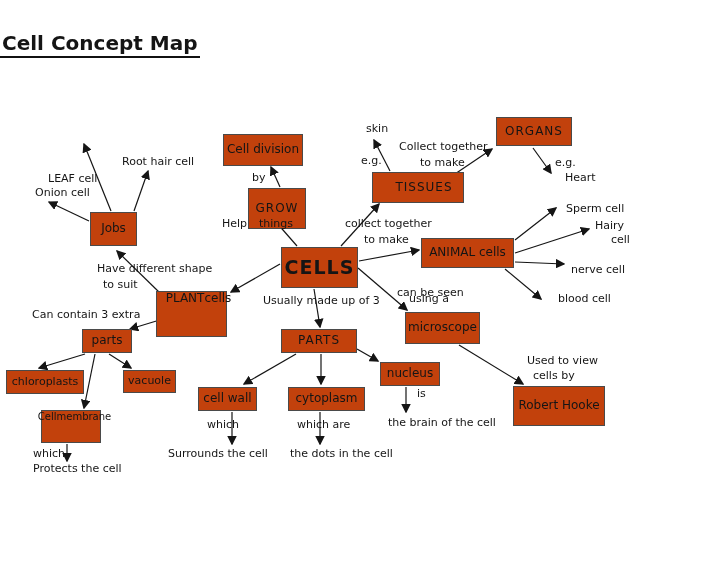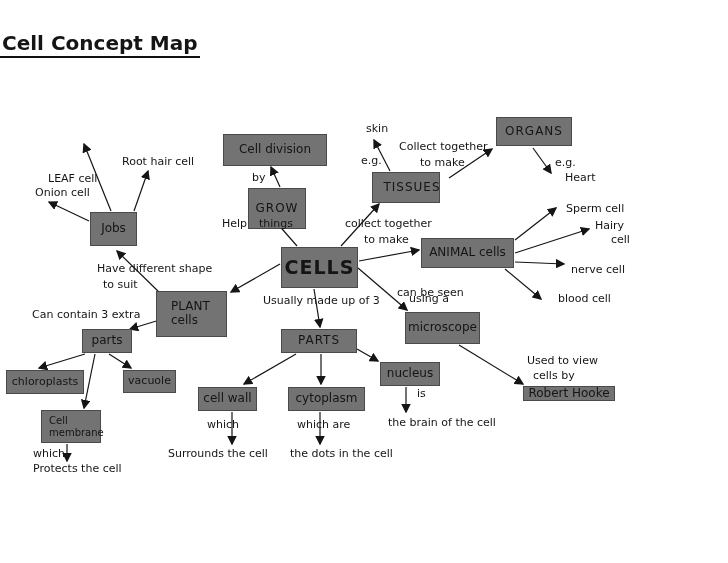--- a/index.html
+++ b/index.html
@@ -7,25 +7,25 @@
     position:relative;width:728px;height:563px;background:#ffffff;
     font-family:"DejaVu Sans",sans-serif;color:#151515;overflow:hidden;
   }
   #edges{position:absolute;left:0;top:0;width:728px;height:563px;}
   .title{
     position:absolute;left:0;top:31px;width:100%;text-align:left;
     font-size:20px;font-weight:bold;
   }
   .title span{display:inline-block;border-bottom:2px solid #111;padding:0 2px 1px 2px;}
   .box{
-    position:absolute;border:1.5px solid #4a4a4a;background:#737373;
+    position:absolute;border:1.5px solid #4a4a4a;background:#c2410c;
     display:flex;align-items:center;justify-content:center;
     font-size:12px;line-height:1.15;box-sizing:border-box;text-align:center;
   }
-  .box.multiline{flex-direction:column;align-items:flex-start;justify-content:center;}
+  .box.multiline{flex-direction:row;align-items:flex-start;justify-content:center;}
   .box.big{font-size:19px;font-weight:bold;letter-spacing:1px;}
   .box.caps{letter-spacing:1px;}
   .lbl{position:absolute;font-size:11px;line-height:1.2;white-space:nowrap;}
 </style>
 </head>
 <body>
 
 <div id="canvas">
 
   <svg id="edges" viewBox="0 0 728 563" xmlns="http://www.w3.org/2000/svg">
@@ -63,42 +63,42 @@
       <line x1="321" y1="354" x2="321" y2="384" marker-end="url(#ah)"></line>
       <line x1="357" y1="349" x2="378" y2="361" marker-end="url(#ah)"></line>
       <line x1="232" y1="412" x2="232" y2="444" marker-end="url(#ah)"></line>
       <line x1="320" y1="412" x2="320" y2="444" marker-end="url(#ah)"></line>
       <line x1="406" y1="387" x2="406" y2="412" marker-end="url(#ah)"></line>
     </g>
   </svg>
 
   <div class="title"><span>Cell Concept Map</span></div>
 
-  <div class="box" style="left:223px;top:134px;width:104px;height:32px;">
+  <div class="box" style="left:223px;top:134px;width:80px;height:32px;">
       <span>Cell division</span>
     </div>
   <div class="box caps" style="left:248px;top:188px;width:58px;height:41px;">
       <span>GROW</span>
     </div>
   <div class="box big" style="left:281px;top:247px;width:77px;height:41px;">
       <span>CELLS</span>
     </div>
-  <div class="box caps" style="left:372px;top:172px;width:68px;height:31px;padding-left:12px;">
+  <div class="box caps" style="left:372px;top:172px;width:92px;height:31px;padding-left:12px;">
       <span>TISSUES</span>
     </div>
   <div class="box caps" style="left:496px;top:117px;width:76px;height:29px;">
       <span>ORGANS</span>
     </div>
   <div class="box" style="left:421px;top:238px;width:93px;height:30px;">
       <span>ANIMAL cells</span>
     </div>
   <div class="box" style="left:405px;top:312px;width:75px;height:32px;">
       <span>microscope</span>
     </div>
-  <div class="box" style="left:513px;top:386px;width:92px;height:15px;margin-left:10px;">
+  <div class="box" style="left:513px;top:386px;width:92px;height:40px;">
       <span>Robert Hooke</span>
     </div>
   <div class="box" style="left:90px;top:212px;width:47px;height:34px;">
       <span>Jobs</span>
     </div>
   <div class="box multiline" style="left:156px;top:291px;width:71px;height:46px;padding-left:14px;">
     <span>PLANT</span>
     <span>cells</span>
   </div>
   <div class="box" style="left:82px;top:329px;width:50px;height:24px;">

